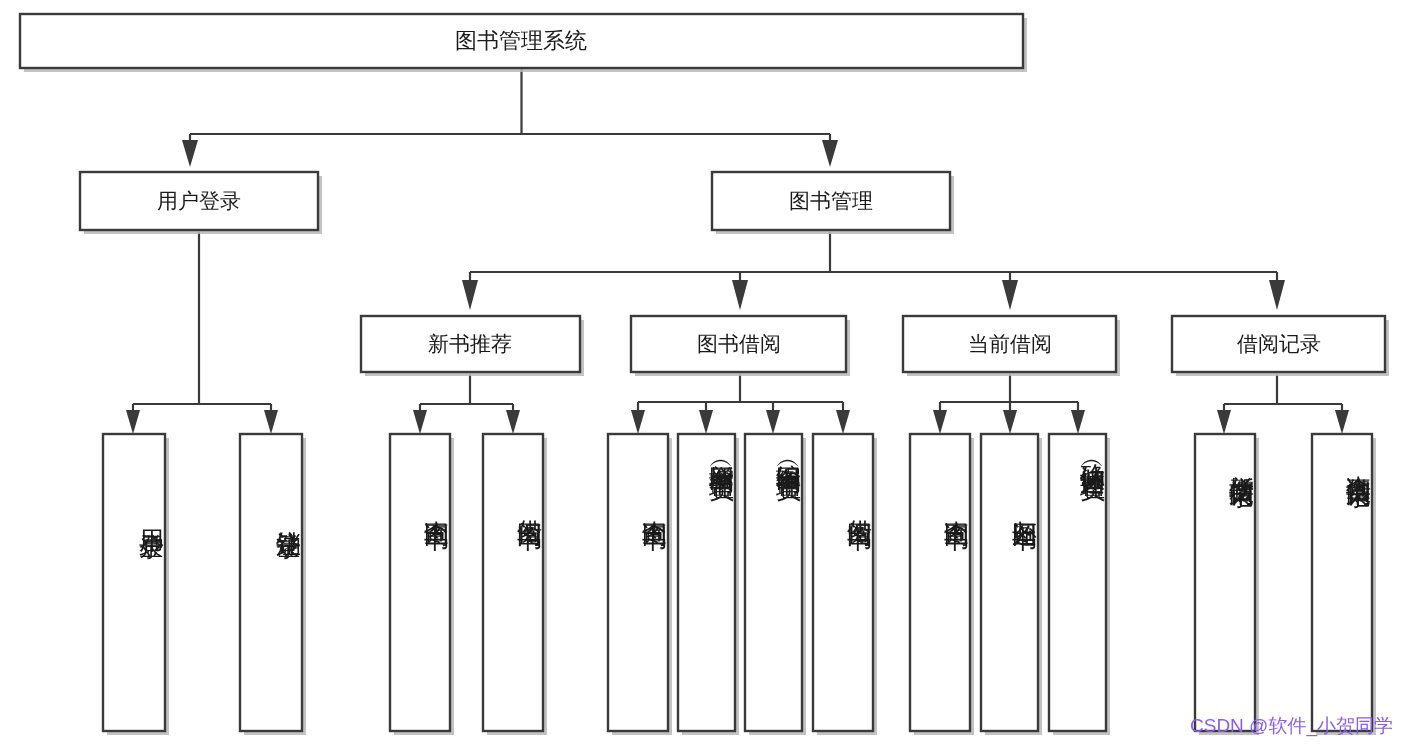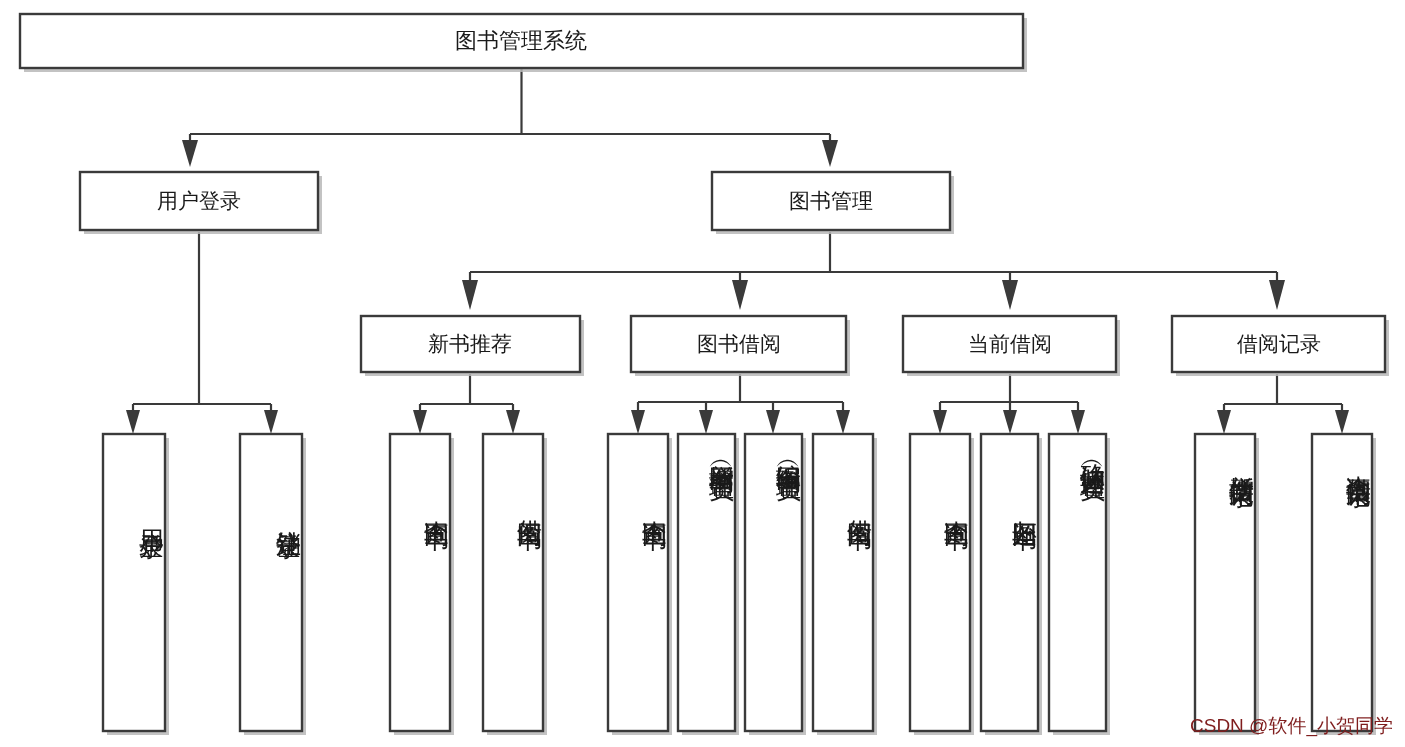--- a/index.html
+++ b/index.html
@@ -71,21 +71,21 @@
     letter-spacing: 2px;
     color: #1a1a1a;
     white-space: nowrap;
     text-align: center;
     pointer-events: none;
   }
   .watermark {
     position: absolute;
     font-family: "Liberation Sans", "DejaVu Sans", sans-serif;
     font-size: 19px;
-    color: #7f1d1d;
+    color: #8b5cf6;
     white-space: nowrap;
     left: 1190px;
     top: 713px;
   }
 </style>
 </head>
 <body>
 
 <div id="diagram-root">
 

